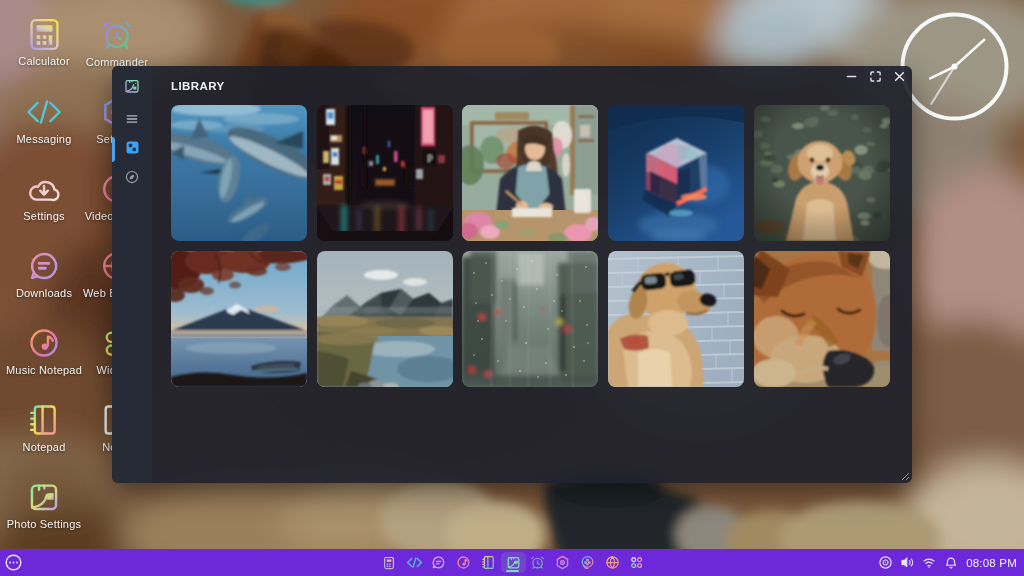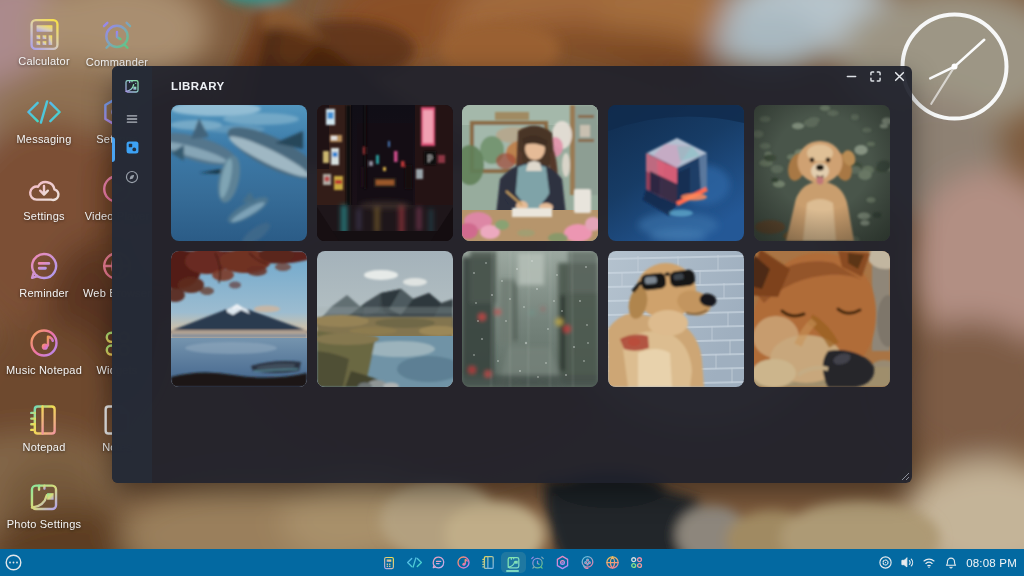--- a/index.html
+++ b/index.html
@@ -22,21 +22,21 @@
   #sidebar svg{display:block;}
   #sbar-ind{position:absolute;left:0;top:71px;width:3px;height:25px;background:#4aa3f0;border-radius:0 3px 3px 0;}
   #main{flex:1;position:relative;}
   #titlebar{height:39px;display:flex;align-items:center;}
   #title{color:#eef1f5;font-size:11.5px;font-weight:bold;letter-spacing:0.4px;margin-left:19px;}
   #controls{position:absolute;top:5px;right:7px;display:flex;align-items:center;gap:13px;}
   #grid{position:absolute;left:19px;top:39px;width:728px;}
   .tile{position:absolute;width:136px;height:136px;border-radius:8px;overflow:hidden;}
   .tile svg{display:block;}
   
-  #taskbar{position:absolute;left:0;top:549px;width:1024px;height:27px;background:#0369a1;
+  #taskbar{position:absolute;left:0;top:549px;width:1024px;height:27px;background:#6d28d9;
            display:flex;align-items:center;}
   #tb-center{position:absolute;left:377px;top:0;height:27px;display:flex;align-items:center;}
   .tbi{width:24.75px;height:27px;display:flex;align-items:center;justify-content:center;position:relative;}
   #tb-right{position:absolute;right:7px;top:0;height:27px;display:flex;align-items:center;gap:6.5px;color:#eef0f3;}
   #tb-time{font-size:11.5px;color:#f2f4f6;letter-spacing:0.2px;margin-left:2px;}
 </style>
 </head>
 <body>
 <div id="wall">
 <svg width="1024" height="576" viewBox="0 0 1024 576">
@@ -149,21 +149,21 @@
     <svg width="34" height="34" viewBox="0 0 24 24" fill="none" stroke="url(#dg4)" stroke-width="1.7" stroke-linecap="round" stroke-linejoin="round">
       <defs>
           <linearGradient id="dg4" x1="0" y1="0" x2="1" y2="1">
         <stop offset="0" stop-color="#f08ab4"></stop>
             <stop offset="1" stop-color="#ab9cf2"></stop>
           </linearGradient>
         </defs>
       <path d="M12 3.5a8.5 8.5 0 1 1-7.2 13L3.6 20.4l4-1.2A8.5 8.5 0 0 1 12 3.5Z"></path>
       <path d="M8.6 10.2h6.8M8.6 13.6h4.4" stroke-width="2"></path>
     </svg>
-    <div class="lbl">Reminder</div>
+    <div class="lbl">Downloads</div>
   </div>
   <div class="dicon" style="left:1px;top:325.5px">
     <svg width="34" height="34" viewBox="0 0 24 24" fill="none" stroke="url(#dg5)" stroke-width="1.7" stroke-linecap="round" stroke-linejoin="round">
       <defs>
           <linearGradient id="dg5" x1="0" y1="0.1" x2="1" y2="0.9">
         <stop offset="0" stop-color="#f2a05c"></stop>
             <stop offset="0.5" stop-color="#ee74a8"></stop>
             <stop offset="1" stop-color="#b689f0"></stop>
           </linearGradient>
         </defs>

